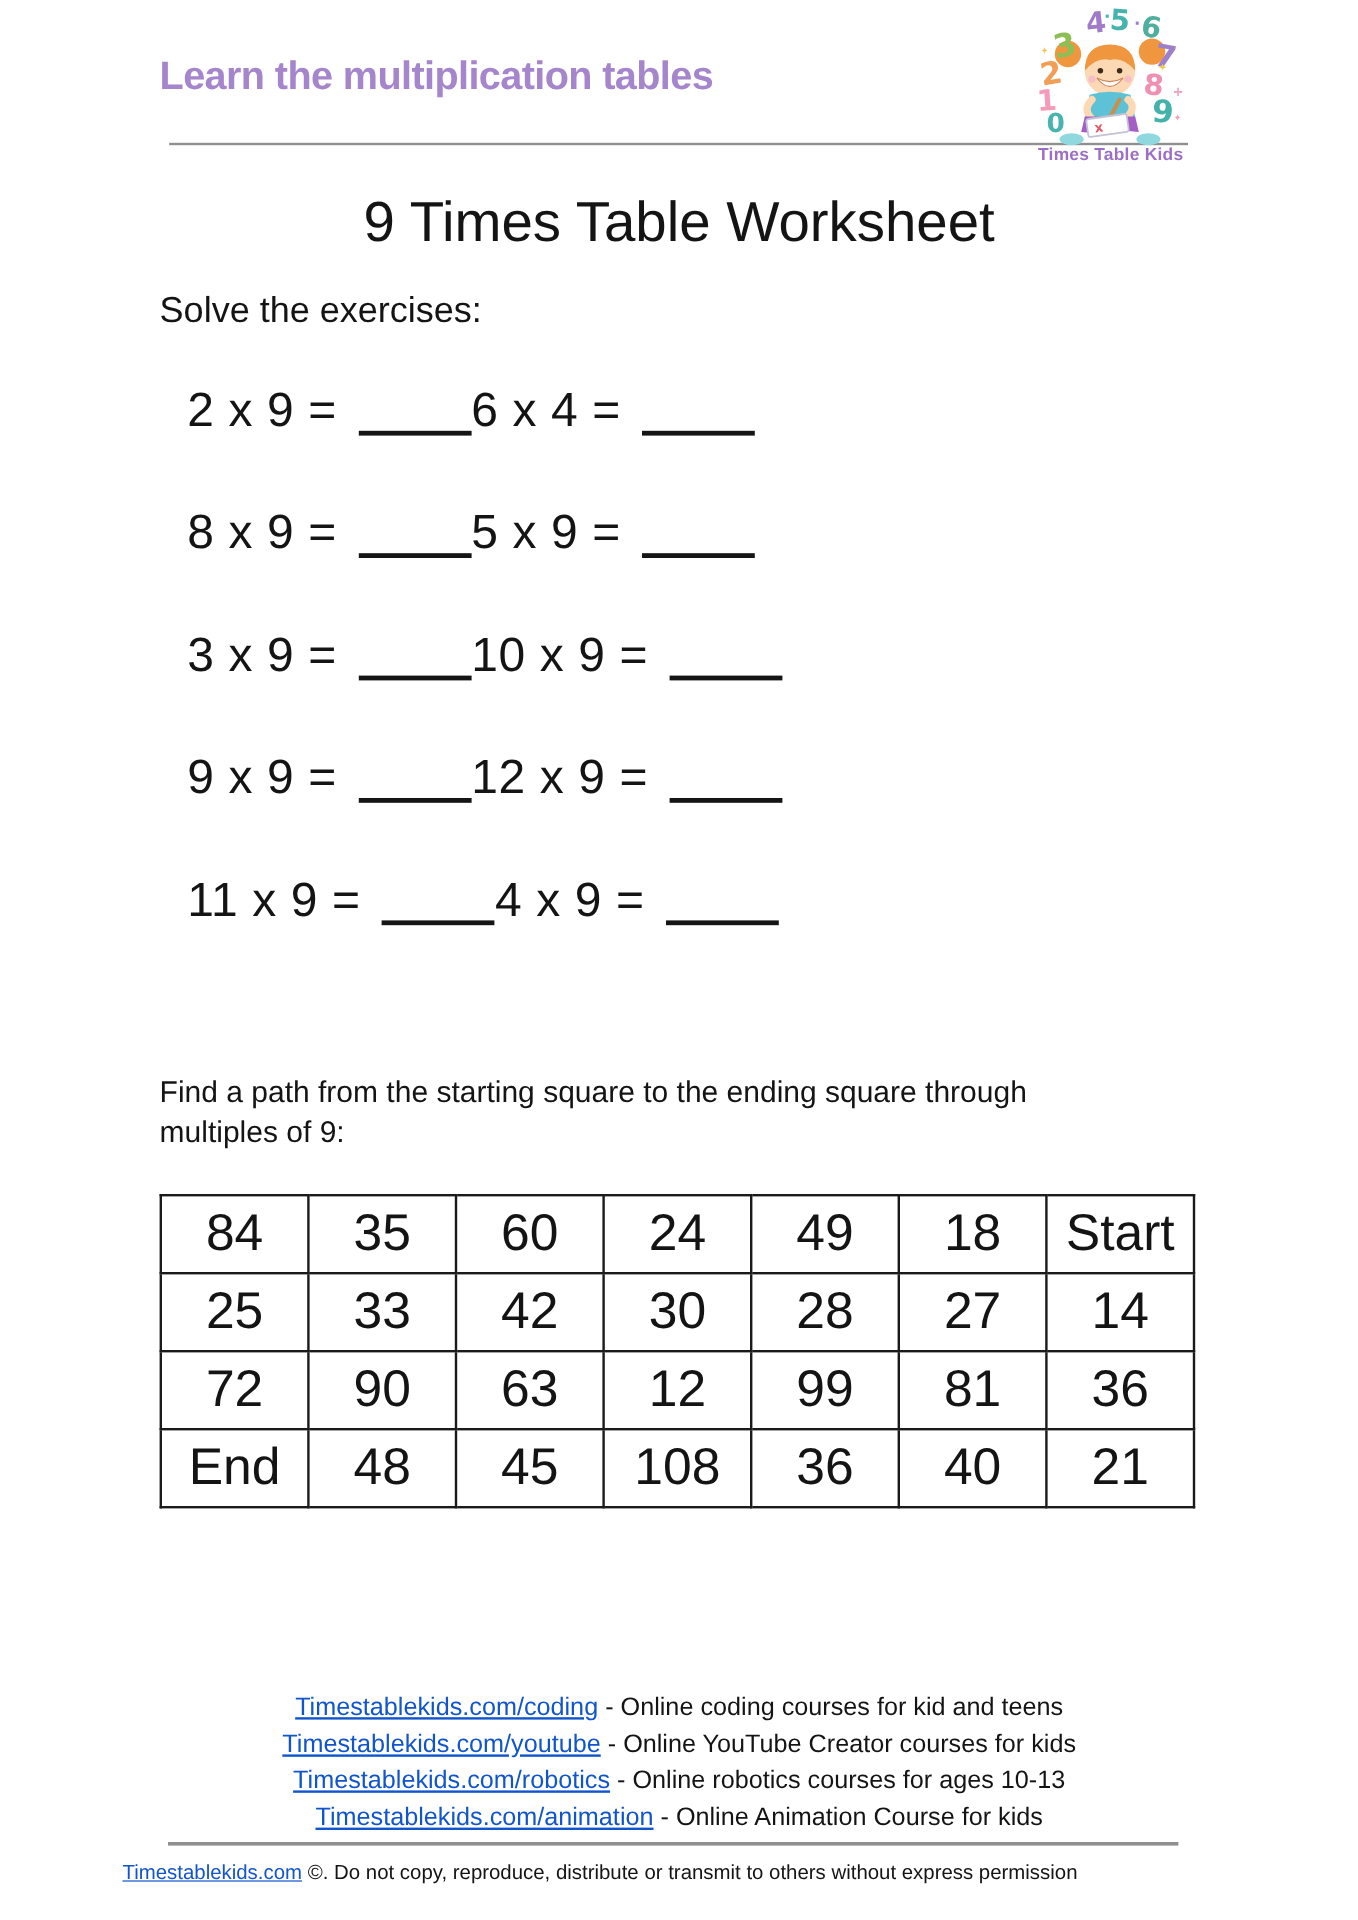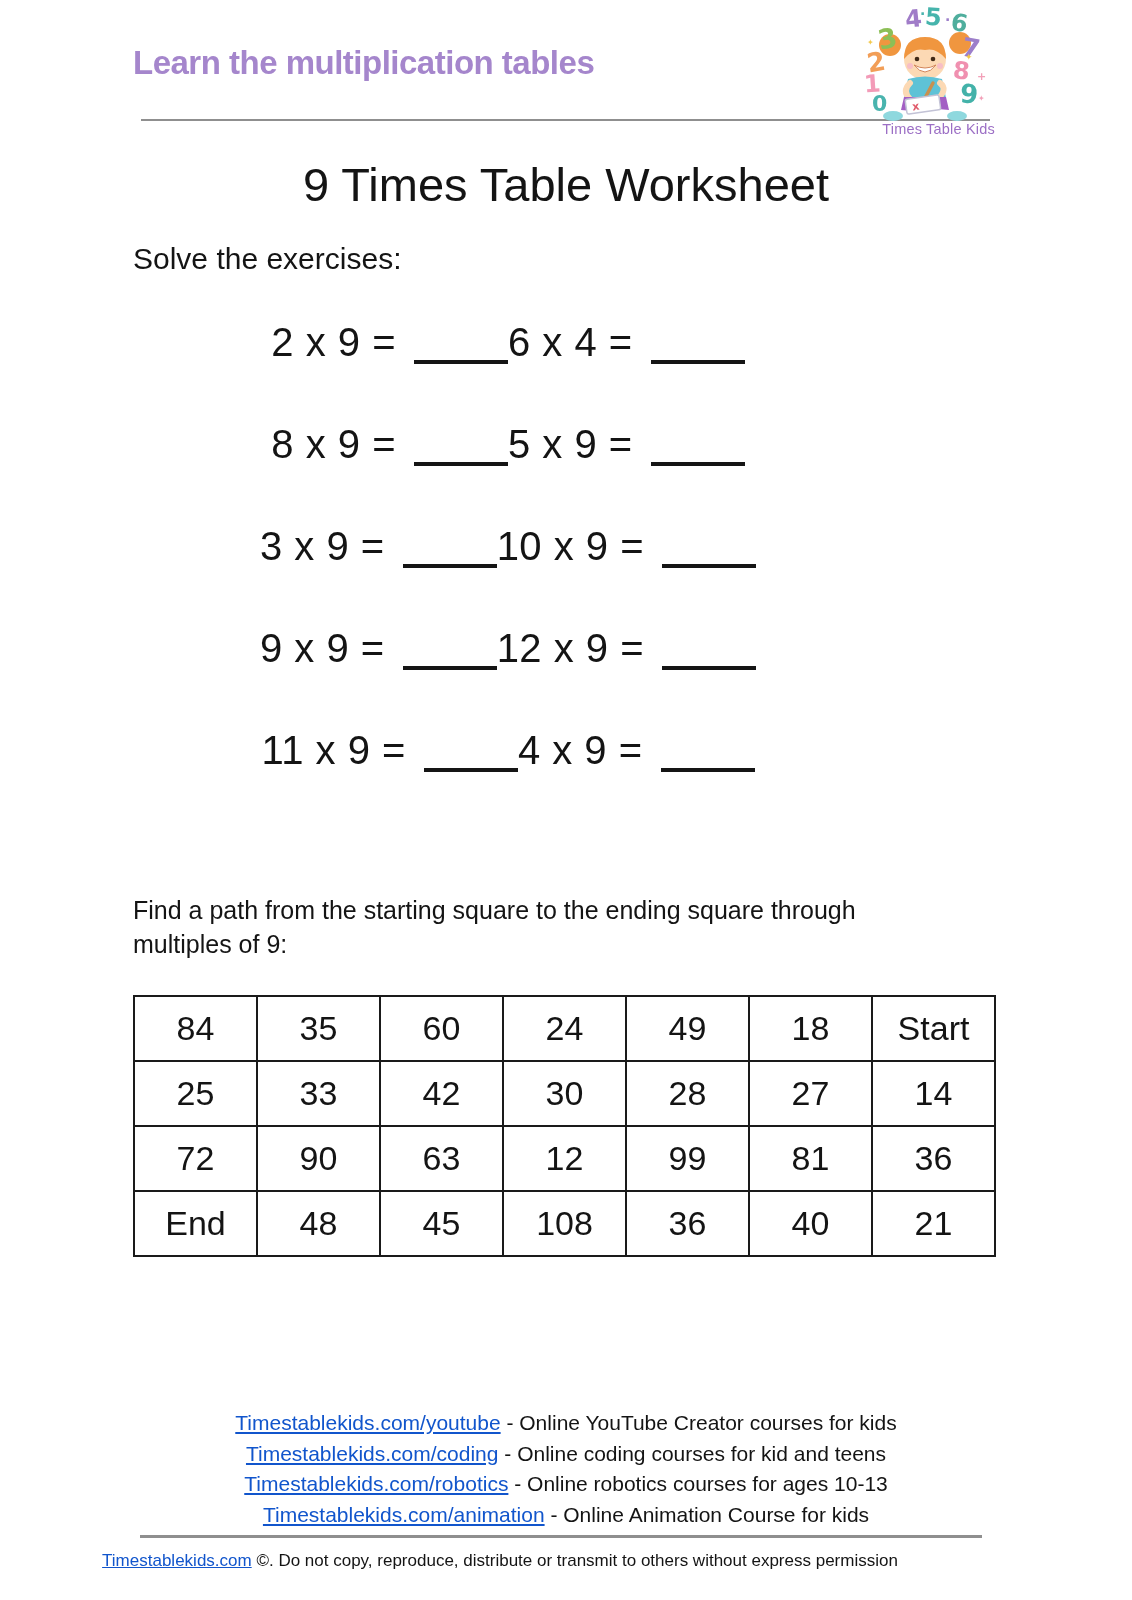--- a/index.html
+++ b/index.html
@@ -17,50 +17,50 @@
   }
   .header-rule {
     position:absolute; left:141px; top:119px; width:849px; height:2px;
     background:#8f8f8f;
   }
   .logo { position:absolute; left:865px; top:5px; width:130px; height:138px; }
   .logo-art { position:relative; width:130px; height:114px; }
   .logo-art svg { position:absolute; left:5px; top:24px; }
   .logo-num { position:absolute; font-weight:bold; font-family:"DejaVu Sans", sans-serif; line-height:1; }
   .logo-brand {
-    position:absolute; left:0; top:116px; width:130px; text-align:right;
-    font-size:14.5px; font-weight:normal; color:#9c6fc5; letter-spacing:0.2px;
+    position:absolute; left:0; top:116px; width:130px; text-align:left;
+    font-size:14.5px; font-weight:bold; color:#9c6fc5; letter-spacing:0.2px;
   }
   
   .worksheet-title {
     position:absolute; left:0; top:158px; width:1132px;
     text-align:center; font-size:47px; line-height:1.15; font-weight:400;
   }
   .solve-intro { position:absolute; left:133px; top:242px; font-size:30px; }
   
   .exercises { position:absolute; left:133px; top:318px; width:727px; }
   .ex-row {
-    display:flex; justify-content:center; align-items:flex-start;
+    display:flex; justify-content:flex-start; align-items:flex-start;
     height:102px; font-size:40px; letter-spacing:0.5px; line-height:1.2;margin-left:23px;
   }
   .blank {
     display:inline-block; width:94px; height:0;
     border-bottom:4px solid #151515; margin-left:18px;
     transform:translateY(8px);
   }
   
   .maze-instructions { position:absolute; left:133px; top:893px; font-size:25px; line-height:34px; }
   .maze-instructions span { display:block; }
   .maze-table {
     position:absolute; left:133px; top:995px;
     border-collapse:collapse;
   }
   .maze-table td {
     width:121px; height:63px; border:2px solid #1a1a1a;
-    text-align:center; vertical-align:middle; font-size:34px; padding:0;
+    text-align:center; vertical-align:middle; font-size:43px; padding:0;
   }
   
   .links { position:absolute; left:0; top:1408px; width:1132px; text-align:center; font-size:21px; line-height:30.5px; }
   a.doc-link { color:#1155cc; text-decoration:underline; cursor:pointer; }
   .footer-rule {
     position:absolute; left:140px; top:1535px; width:842px; height:3px;
     background:#8f8f8f;
   }
   .copyright { position:absolute; left:0; top:1551px; width:1000px; text-align:center; font-size:17px; }
 </style>
@@ -182,22 +182,22 @@
       <td>45</td>
       <td>108</td>
       <td>36</td>
       <td>40</td>
       <td>21</td>
     </tr>
   </tbody>
 </table>
 
 <div class="links">
+  <div><a class="doc-link">Timestablekids.com/coding</a><span> - Online coding courses for kid and teens</span></div>
   <div><a class="doc-link">Timestablekids.com/youtube</a><span> - Online YouTube Creator courses for kids</span></div>
-  <div><a class="doc-link">Timestablekids.com/coding</a><span> - Online coding courses for kid and teens</span></div>
   <div><a class="doc-link">Timestablekids.com/robotics</a><span> - Online robotics courses for ages 10-13</span></div>
   <div><a class="doc-link">Timestablekids.com/animation</a><span> - Online Animation Course for kids</span></div>
 </div>
 
 <div class="footer-rule"></div>
 
 <div class="copyright">
   <a class="doc-link">Timestablekids.com</a><span> ©. Do not copy, reproduce, distribute or transmit to others without express permission</span>
 </div>
 

